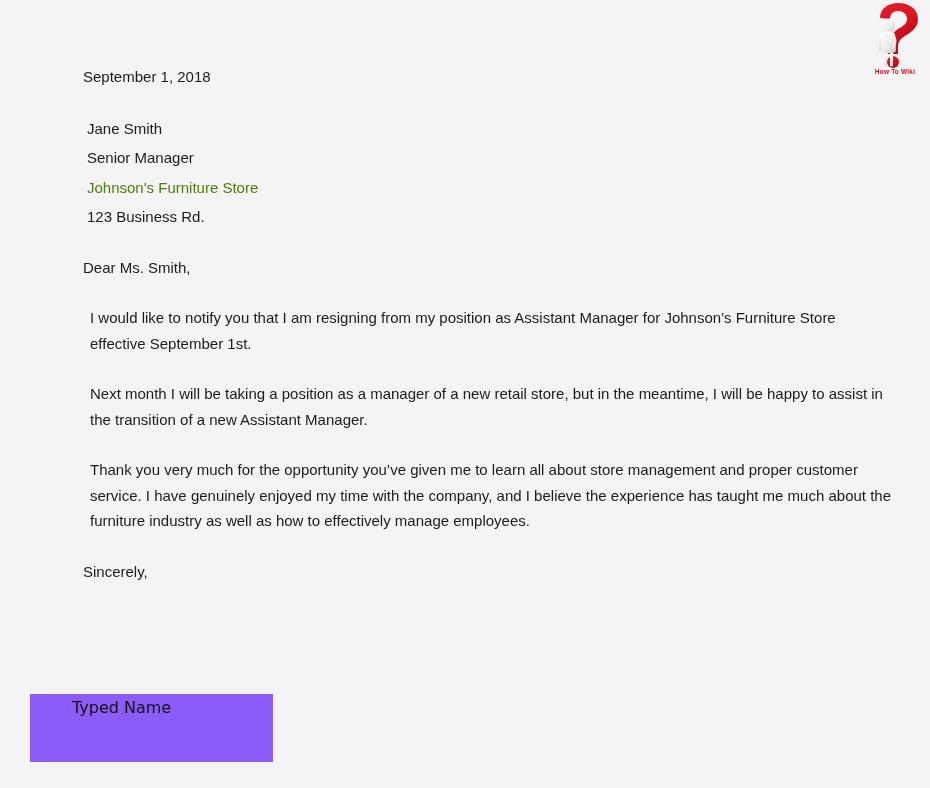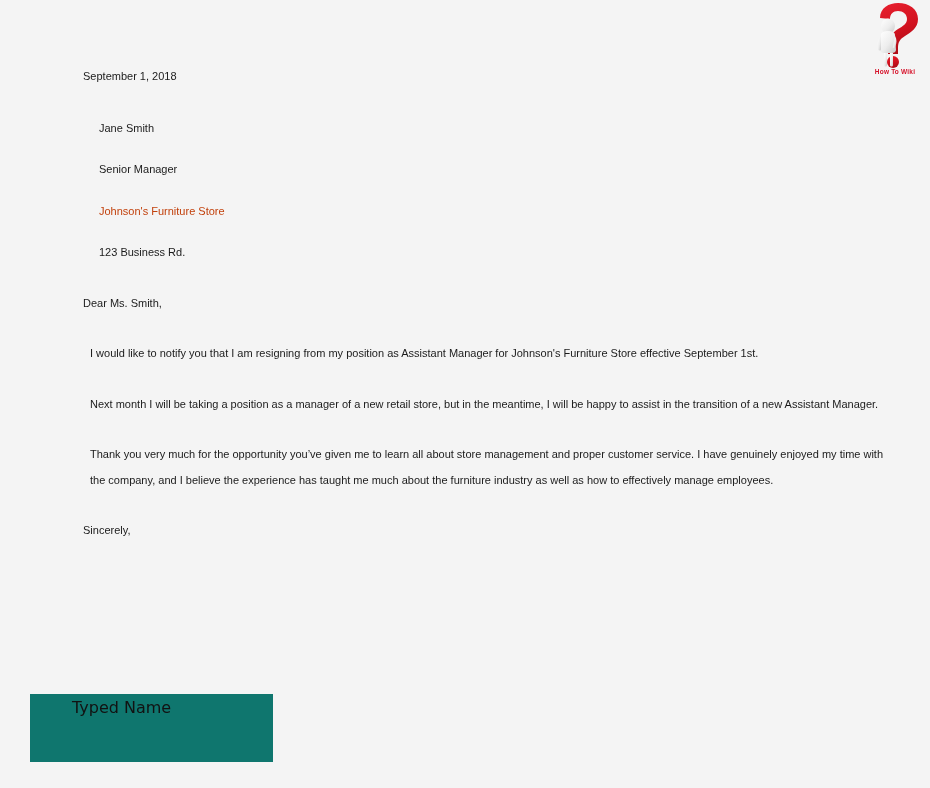--- a/index.html
+++ b/index.html
@@ -47,37 +47,37 @@
     white-space: nowrap;
   }
 
   
   .letter {
     position: absolute;
     left: 83px;
     top: 64px;
     width: 812px;
     color: #1b1b1b;
-    font-size: 11px;
+    font-size: 15px;
     line-height: 25.5px;
   }
 
   .line-date {
     margin: 0 0 26px 0;
   }
 
   .addr-block {
     margin: 0 0 25px 0;
   }
   .addr-line {
-    margin: 16px;
+    margin: 4px;
     white-space: nowrap;
   }
   .addr-line.muted {
-    color: #c2410c;
+    color: #4d7c0f;
   }
 
   .salutation {
     margin: 0 0 25px 0;
   }
 
   .para {
     margin: 0 0 25px 7px;
   }
   .para:last-of-type {
@@ -88,21 +88,21 @@
     margin: 20px 0 0 0;
   }
 
   
   .signature-box {
     position: absolute;
     left: 30px;
     top: 694px;
     width: 243px;
     height: 68px;
-    background: #0f766e;
+    background: #8b5cf6;
   }
   .signature-name {
     position: absolute;
     left: 42px;
     top: 4px;
     font-family: "DejaVu Sans", sans-serif;
     font-size: 16px;
     color: #121212;
     white-space: nowrap;
   }

